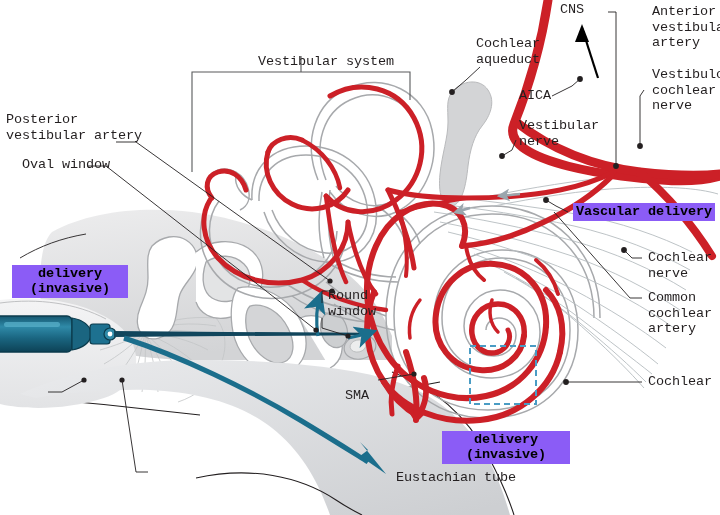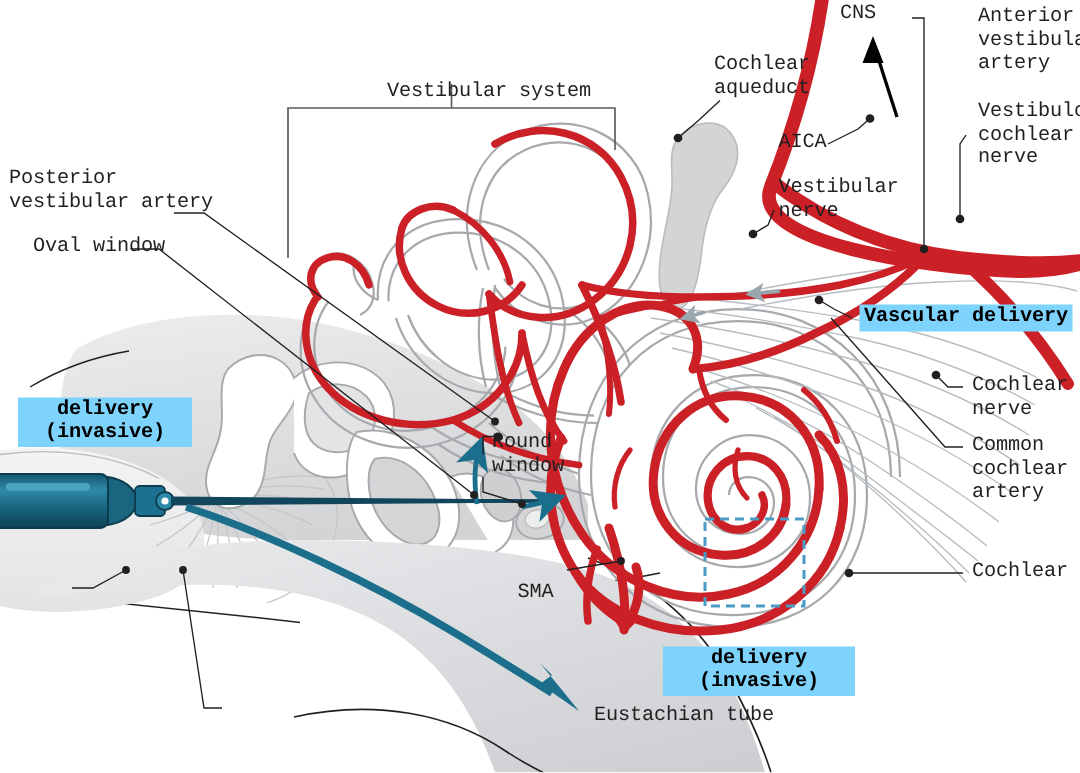--- a/index.html
+++ b/index.html
@@ -33,21 +33,21 @@
     color: #231f20;
     white-space: pre;
     letter-spacing: -0.1px;
   }
   .lbl.bold {
     font-weight: bold;
     font-size: 13.5px;
     color: #000000;
   }
   .lbl.boxed {
-    background: #7dd3fc;
+    background: #8b5cf6;
     padding: 1px 3px;
   }
   .lbl.center { text-align: center; }
 </style>
 </head>
 <body>
 
 <div id="stage">
 
   <svg class="layer" viewBox="0 0 720 515">

